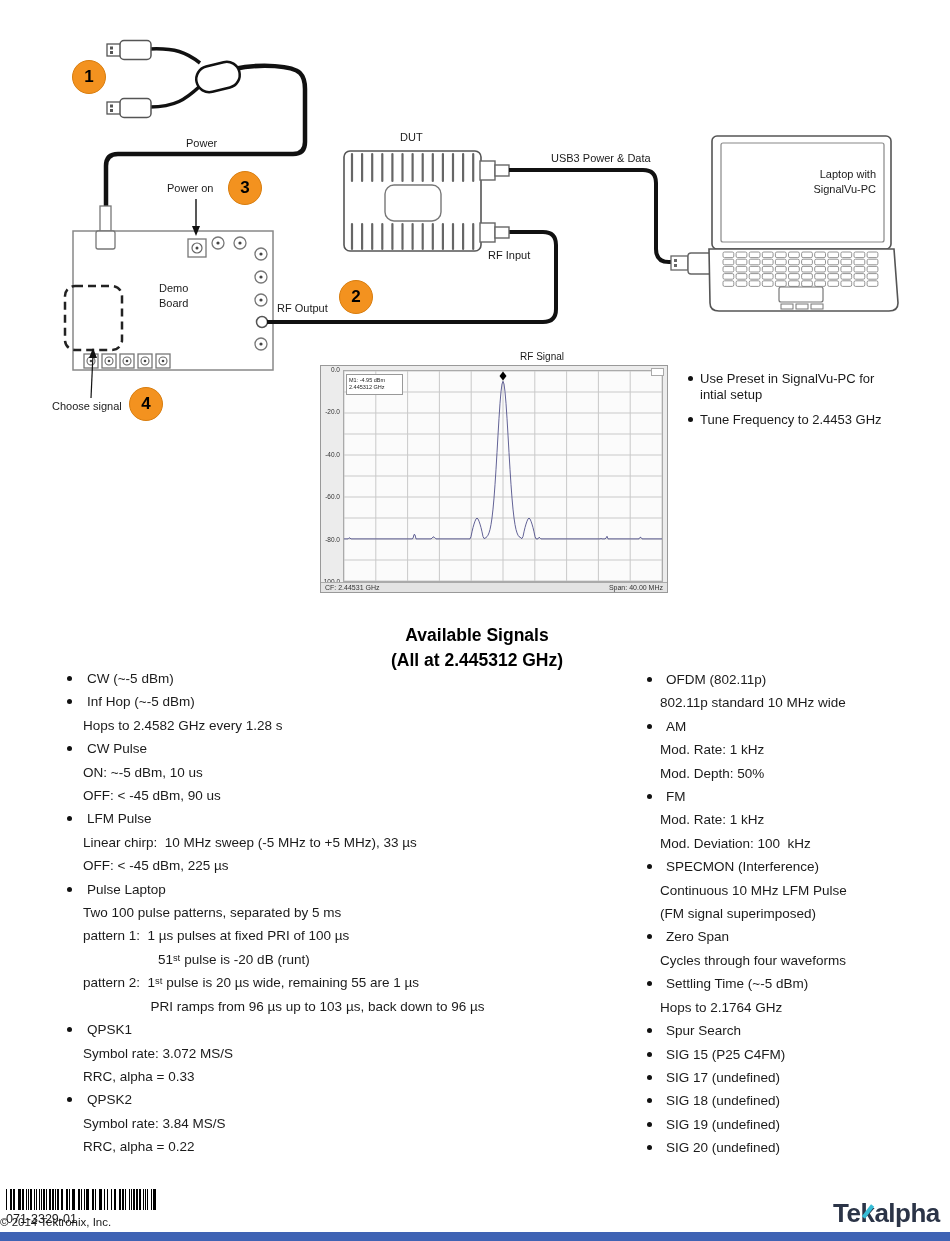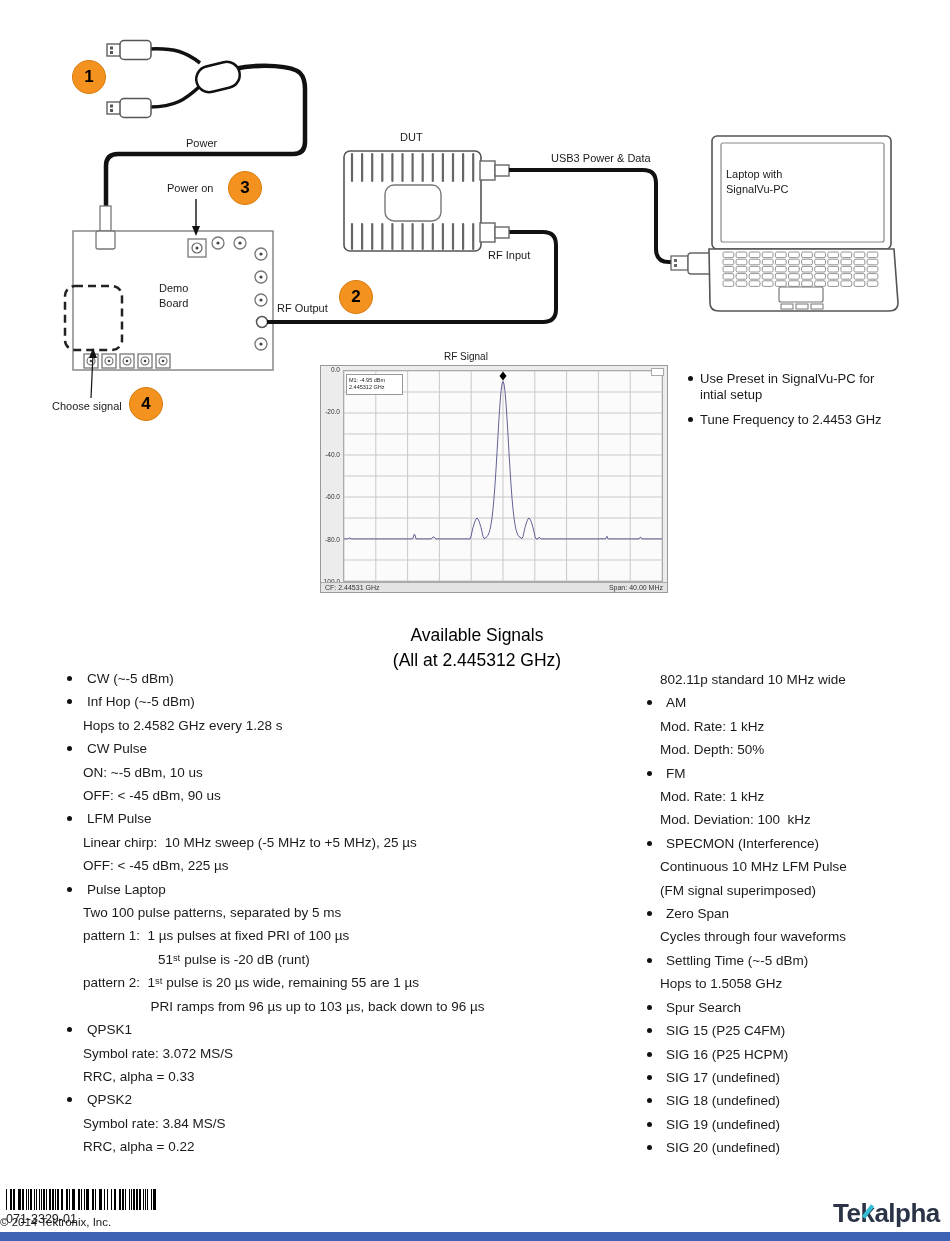--- a/index.html
+++ b/index.html
@@ -1,20 +1,20 @@
 <!DOCTYPE html>
 <html style="--step-orange: #F3921F; --step-orange-b: #D87D0E; --footer-bar: #3F63B4; --logo-dark: #2B3447; --logo-cyan: #35BCD6;"><head>
 <meta charset="utf-8">
 <style>
 *{margin:0;padding:0;box-sizing:border-box}
 body{background:#fff}
 #page{position:relative;width:950px;height:1241px;background:#fff;overflow:hidden;
   font-family:"Liberation Sans","DejaVu Sans",sans-serif;color:#1b1b1b}
 .lbl{position:absolute;font-size:11px;line-height:15px;white-space:pre-line}
-.center{text-align:left}
+.center{text-align:right}
 .step{position:absolute;width:34px;height:34px;border-radius:50%;
   background:var(--step-orange,#F3921F);border:1px solid var(--step-orange-b,#D87D0E);
   display:flex;align-items:center;justify-content:center;font-weight:bold;font-size:17px;color:#000}
 #diagram-svg{position:absolute;left:0;top:0}
 
 #chart-panel{position:absolute;left:320px;top:365px;width:348px;height:228px;
   background:#ECECEC;border:1px solid #999}
 #plot{position:absolute;left:22px;top:4px;width:320px;height:212px;background:#FBFBFB;border:1px solid #aaa}
 #plot-svg{position:absolute;left:0;top:0}
 .ytick{position:absolute;width:19px;text-align:right;font-size:6.5px;color:#333;line-height:8px}
@@ -23,21 +23,21 @@
 #chart-status{position:absolute;left:0;top:216px;width:346px;height:10px;background:#E3E3E3;
   border-top:1px solid #aaa;display:flex;justify-content:space-between;align-items:center;
   font-size:7px;color:#333;padding:0 4px}
 #corner-box{position:absolute;right:3px;top:2px;width:13px;height:8px;background:#fff;border:1px solid #aaa}
 
 #notes{position:absolute;left:686px;top:371px;width:240px;font-size:13px;line-height:15.5px}
 .note-item{position:relative;padding-left:14px;margin-bottom:10px;width:196px}
 .note-item .dot,.sig-bullet .dot{position:absolute;left:2px;top:5px;width:5px;height:5px;border-radius:50%;background:#111}
 
 #sig-heading{position:absolute;left:227px;top:623px;width:500px;text-align:center;
-  font-size:17.5px;font-weight:normal;line-height:25px;color:#000}
+  font-size:17.5px;font-weight:bold;line-height:25px;color:#000}
 .sig-col{position:absolute;font-size:13.5px;line-height:23.4px}
 #sig-left{left:60px;top:667px;width:565px}
 #sig-right{left:640px;top:668px;width:308px}
 .sig-bullet{position:relative;padding-left:27px}
 .sig-bullet .dot{left:7px;top:9px}
 #sig-right .sig-bullet{padding-left:26px}
 .sig-detail{padding-left:23px;white-space:pre-wrap}
 #sig-right .sig-detail{padding-left:20px}
 
 #barcode-svg{position:absolute;left:6px;top:1189px}
@@ -339,21 +339,21 @@
       <div class="sig-bullet">
         <div class="dot"></div>
         <div>CW Pulse</div>
       </div>
       <div class="sig-detail">ON: ~-5 dBm, 10 us</div>
       <div class="sig-detail">OFF: &lt; -45 dBm, 90 us</div>
       <div class="sig-bullet">
         <div class="dot"></div>
         <div>LFM Pulse</div>
       </div>
-      <div class="sig-detail">Linear chirp:  10 MHz sweep (-5 MHz to +5 MHz), 25 µs</div>
+      <div class="sig-detail">Linear chirp:  10 MHz sweep (-5 MHz to +5 MHz), 33 µs</div>
       <div class="sig-detail">OFF: &lt; -45 dBm, 225 µs</div>
       <div class="sig-bullet">
         <div class="dot"></div>
         <div>Pulse Laptop</div>
       </div>
       <div class="sig-detail">Two 100 pulse patterns, separated by 5 ms</div>
       <div class="sig-detail">pattern 1:  1 µs pulses at fixed PRI of 100 µs</div>
       <div class="sig-detail">                    51ˢᵗ pulse is -20 dB (runt)</div>
       <div class="sig-detail">pattern 2:  1ˢᵗ pulse is 20 µs wide, remaining 55 are 1 µs</div>
       <div class="sig-detail">                  PRI ramps from 96 µs up to 103 µs, back down to 96 µs</div>
@@ -364,20 +364,24 @@
       <div class="sig-detail">Symbol rate: 3.072 MS/S</div>
       <div class="sig-detail">RRC, alpha = 0.33</div>
       <div class="sig-bullet">
         <div class="dot"></div>
         <div>QPSK2</div>
       </div>
       <div class="sig-detail">Symbol rate: 3.84 MS/S</div>
       <div class="sig-detail">RRC, alpha = 0.22</div>
     </div>
   <div id="sig-right" class="sig-col">
+      <div class="sig-bullet">
+        <div class="dot"></div>
+        <div>OFDM (802.11p)</div>
+      </div>
       <div class="sig-detail">802.11p standard 10 MHz wide</div>
       <div class="sig-bullet">
         <div class="dot"></div>
         <div>AM</div>
       </div>
       <div class="sig-detail">Mod. Rate: 1 kHz</div>
       <div class="sig-detail">Mod. Depth: 50%</div>
       <div class="sig-bullet">
         <div class="dot"></div>
         <div>FM</div>
@@ -392,32 +396,28 @@
       <div class="sig-detail">(FM signal superimposed)</div>
       <div class="sig-bullet">
         <div class="dot"></div>
         <div>Zero Span</div>
       </div>
       <div class="sig-detail">Cycles through four waveforms</div>
       <div class="sig-bullet">
         <div class="dot"></div>
         <div>Settling Time (~-5 dBm)</div>
       </div>
-      <div class="sig-detail">Hops to 1.5058 GHz</div>
+      <div class="sig-detail">Hops to 2.1764 GHz</div>
       <div class="sig-bullet">
         <div class="dot"></div>
         <div>Spur Search</div>
       </div>
       <div class="sig-bullet">
         <div class="dot"></div>
         <div>SIG 15 (P25 C4FM)</div>
-      </div>
-      <div class="sig-bullet">
-        <div class="dot"></div>
-        <div>SIG 16 (P25 HCPM)</div>
       </div>
       <div class="sig-bullet">
         <div class="dot"></div>
         <div>SIG 17 (undefined)</div>
       </div>
       <div class="sig-bullet">
         <div class="dot"></div>
         <div>SIG 18 (undefined)</div>
       </div>
       <div class="sig-bullet">

